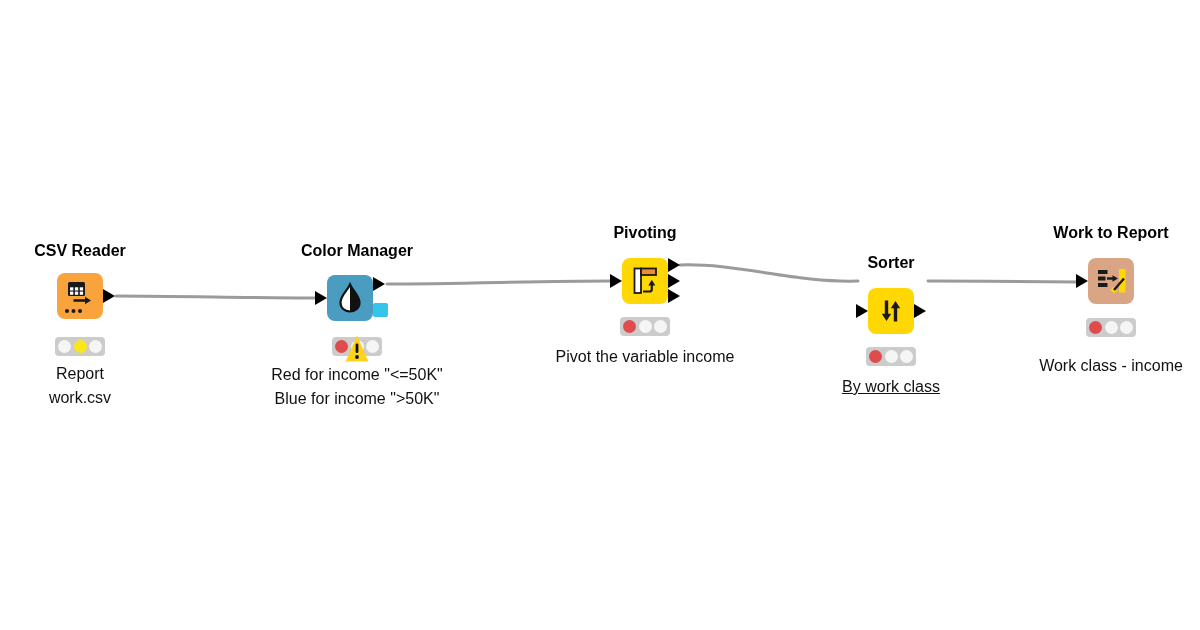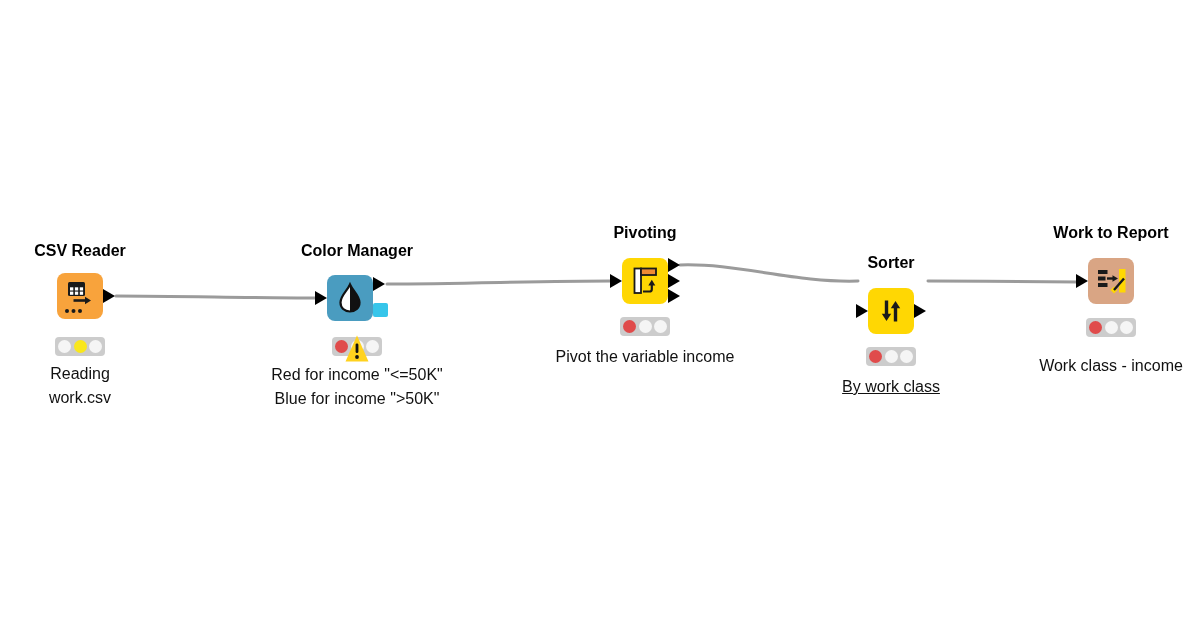--- a/index.html
+++ b/index.html
@@ -81,21 +81,21 @@
         <circle cx="23" cy="38" r="2" fill="#1a1a1a"></circle>
       </svg>
     </div>
     <div class="port-tri port-out" style="top:16px;"></div>
     <div class="traffic-light" style="top:64px;">
       <span class="light"></span>
       <span class="light on-yellow"></span>
       <span class="light"></span>
     </div>
     <div class="annotation" style="top:89px;">
-      <div>Reading</div>
+      <div>Report</div>
       <div>work.csv</div>
     </div>
   </div>
 
   <div class="node" style="left:327px;top:275px;padding-left:14px;">
     <div class="node-title" style="top:-33px;">Color Manager</div>
     <div class="node-icon icon-color">
       <svg viewBox="0 0 46 46">
         <defs>
             <clipPath id="cmclip">

